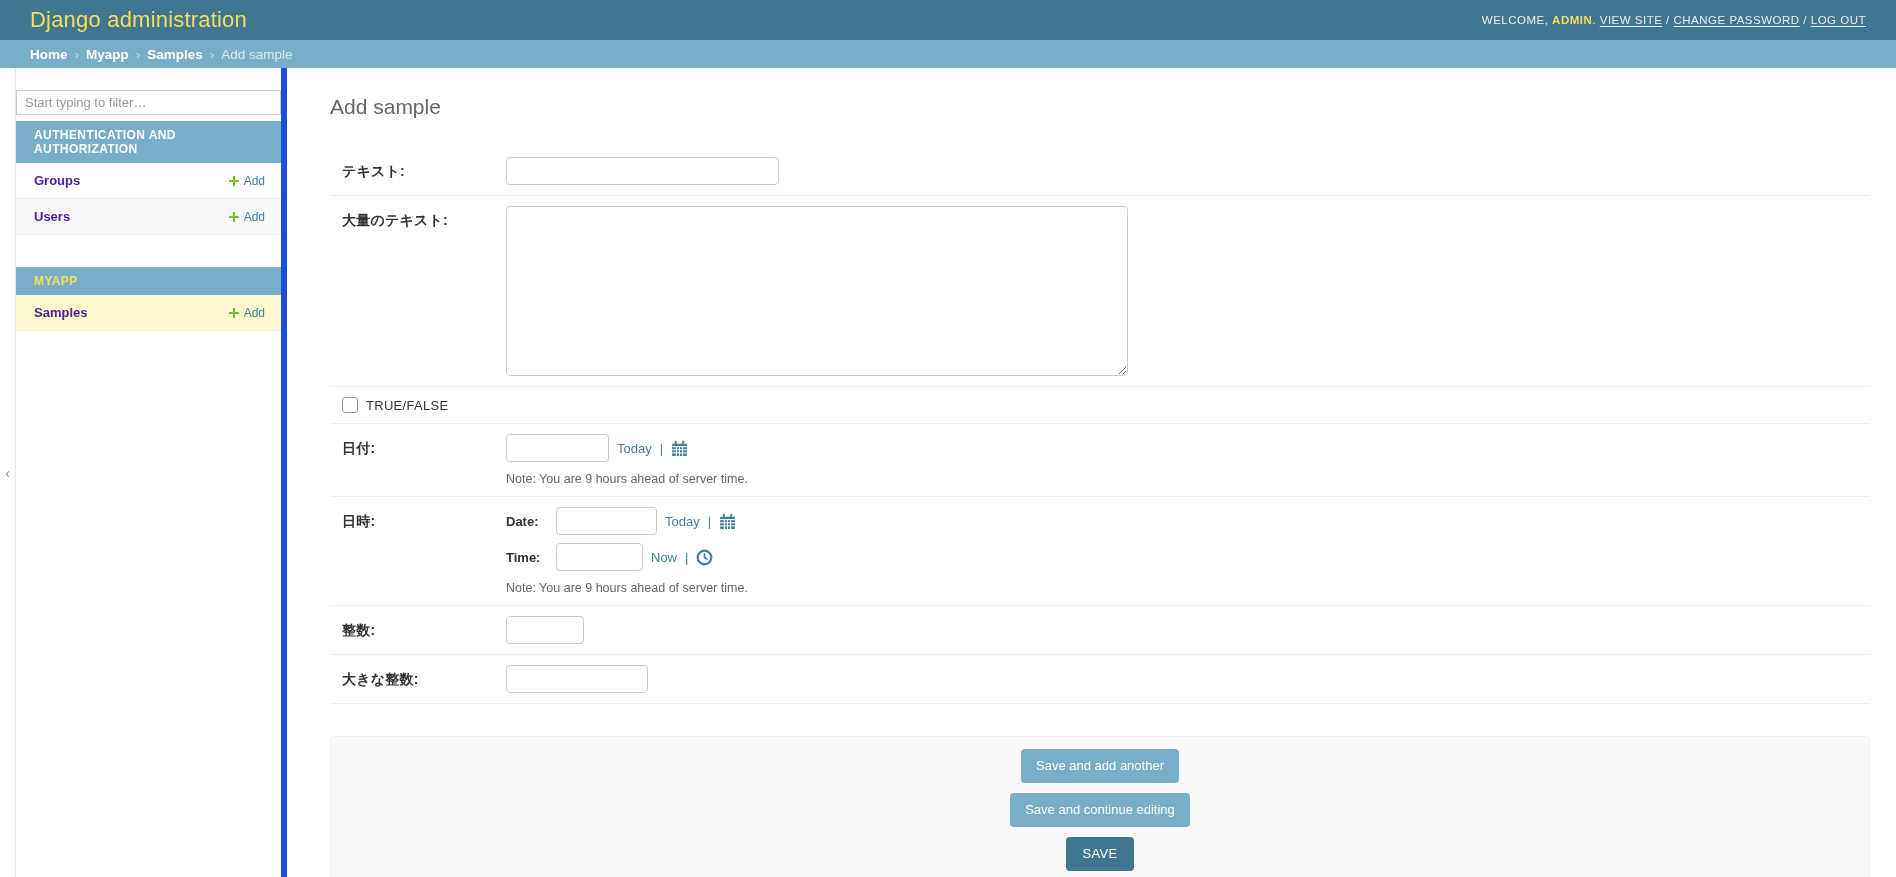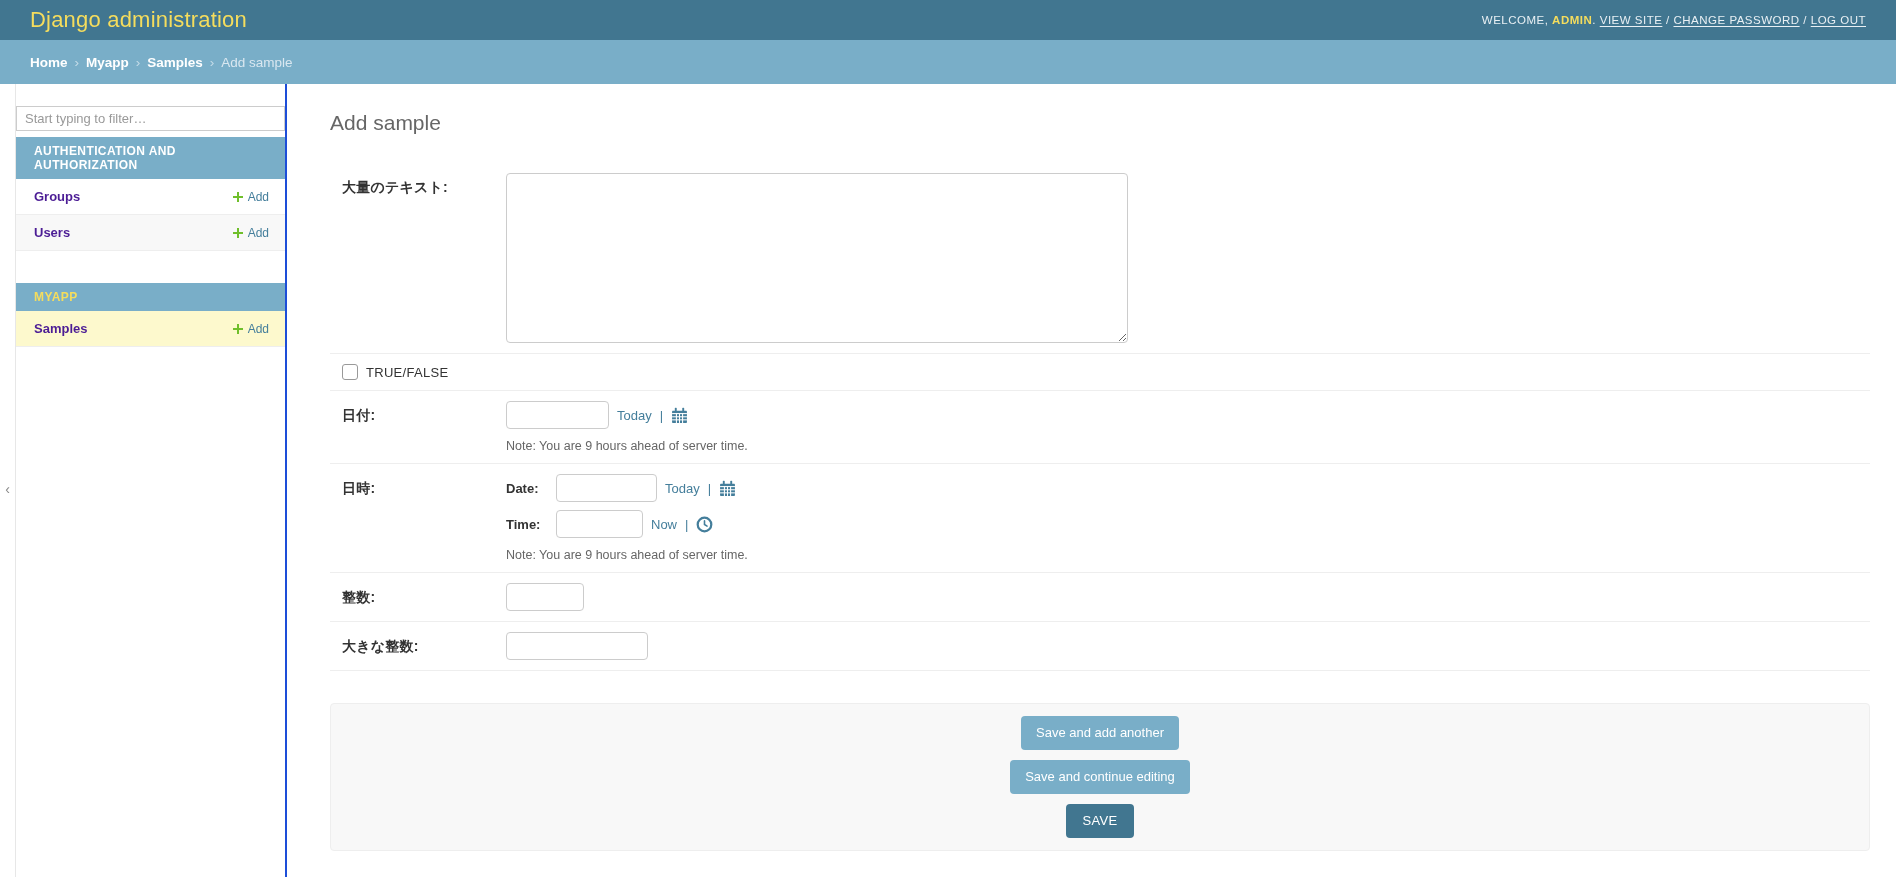--- a/index.html
+++ b/index.html
@@ -17,37 +17,37 @@
     padding:0 30px;
     gap:10px;
   }
   #branding { color:#f5dd5d; font-size:22px; font-weight:400; letter-spacing:.2px; }
   #user-tools { font-size:11.5px; letter-spacing:.5px; color:#e9f0f4; white-space:nowrap; }
   #user-tools a { color:#e9f0f4; text-decoration:underline; text-underline-offset:2px; }
   #user-tools strong { color:#f5dd5d; font-weight:700;margin-top:8px; }
 
   
   .breadcrumbs {
-    height:44px; background:#79aec8; color:#c4dce8; font-size:13.5px;
+    height:28px; background:#79aec8; color:#c4dce8; font-size:13.5px;
     display:flex; align-items:center; gap:7px; padding:0 30px;
   }
   .breadcrumbs a { color:#fff; font-weight:700; text-decoration:none; }
   .breadcrumbs .crumb-current { color:#d9e7f0; }
 
   
   #container { display:flex; height:809px; }
 
   #toggle-strip {
     width:16px; flex:0 0 16px; border-right:1px solid #e7e7e7;
     display:flex; align-items:center; justify-content:center;
     color:#888; font-size:14px; cursor:pointer; user-select:none;
   }
 
   #nav-sidebar {
-    width:271px; flex:0 0 271px; border-right:2px solid #1d4ed8;
+    width:271px; flex:0 0 271px; border-right:6px solid #1d4ed8;
     padding-top:22px; background:#fff;
   }
   #nav-filter {
     display:block; width:100%; border:1px solid #ccc; background:#fff;
     padding:4px 8px; font-size:13px; color:#333; margin:0 0 6px 0;
     font-family:inherit; outline:none;
   }
   #nav-filter::placeholder { color:#999; }
 
   .module { margin-bottom:32px; }
@@ -192,20 +192,24 @@
         </a>
       </div>
     </div>
   </div>
 
   <div id="content">
     <h1 class="page-title">Add sample</h1>
 
     <form>
 
+      <div class="form-row">
+        <div class="field-label">テキスト:</div>
+        <input type="text" class="vtext w-text" style="">
+      </div>
 
       <div class="form-row">
         <div class="field-label">大量のテキスト:</div>
         <textarea class="vtextarea" style=""></textarea>
       </div>
 
       <div class="form-row checkbox-row">
         <input type="checkbox" class="vcheckbox" style="">
         <span class="checkbox-label">TRUE/FALSE</span>
       </div>

